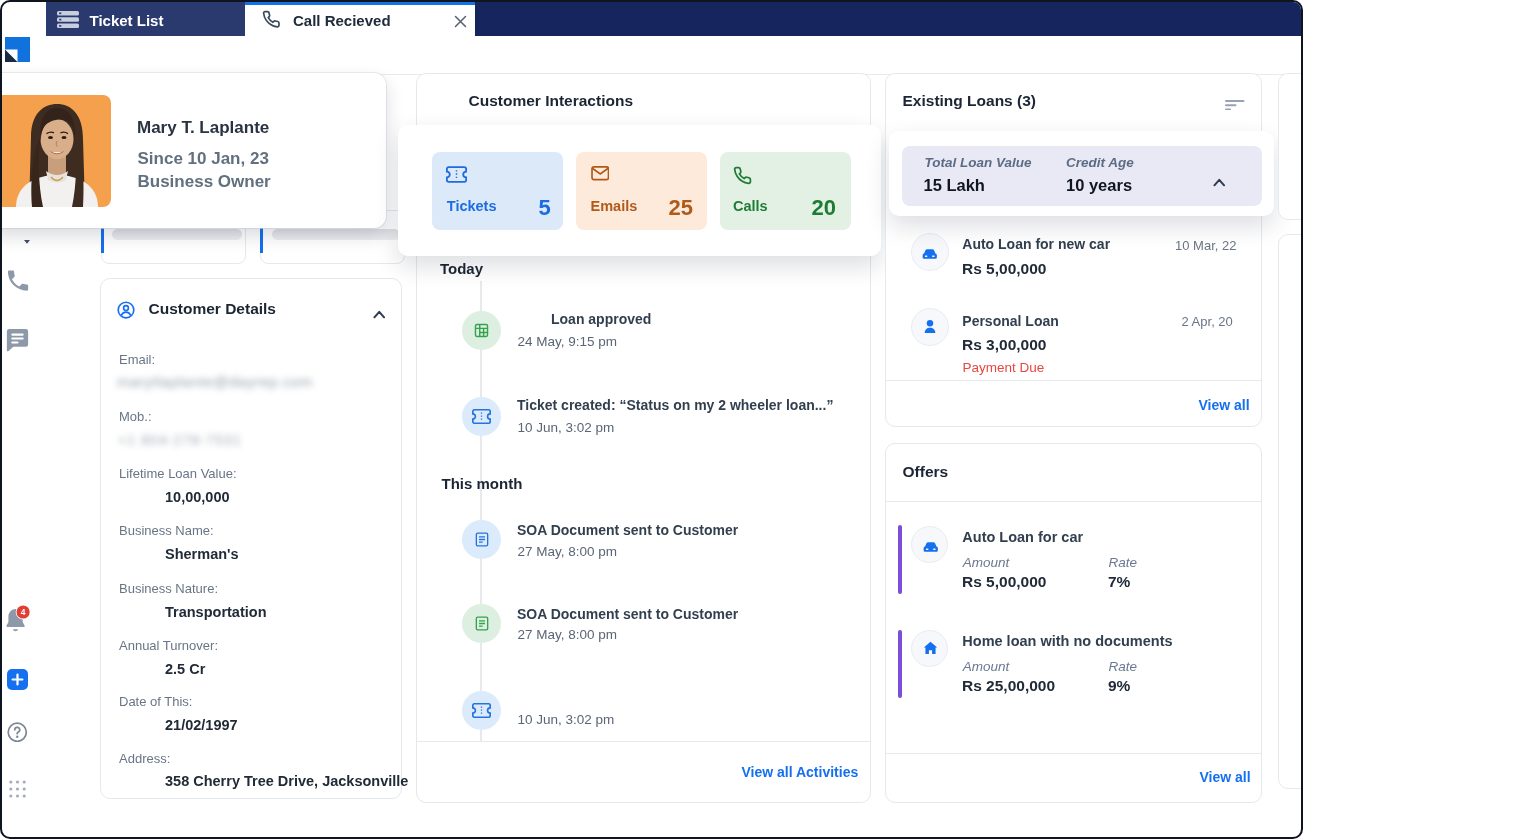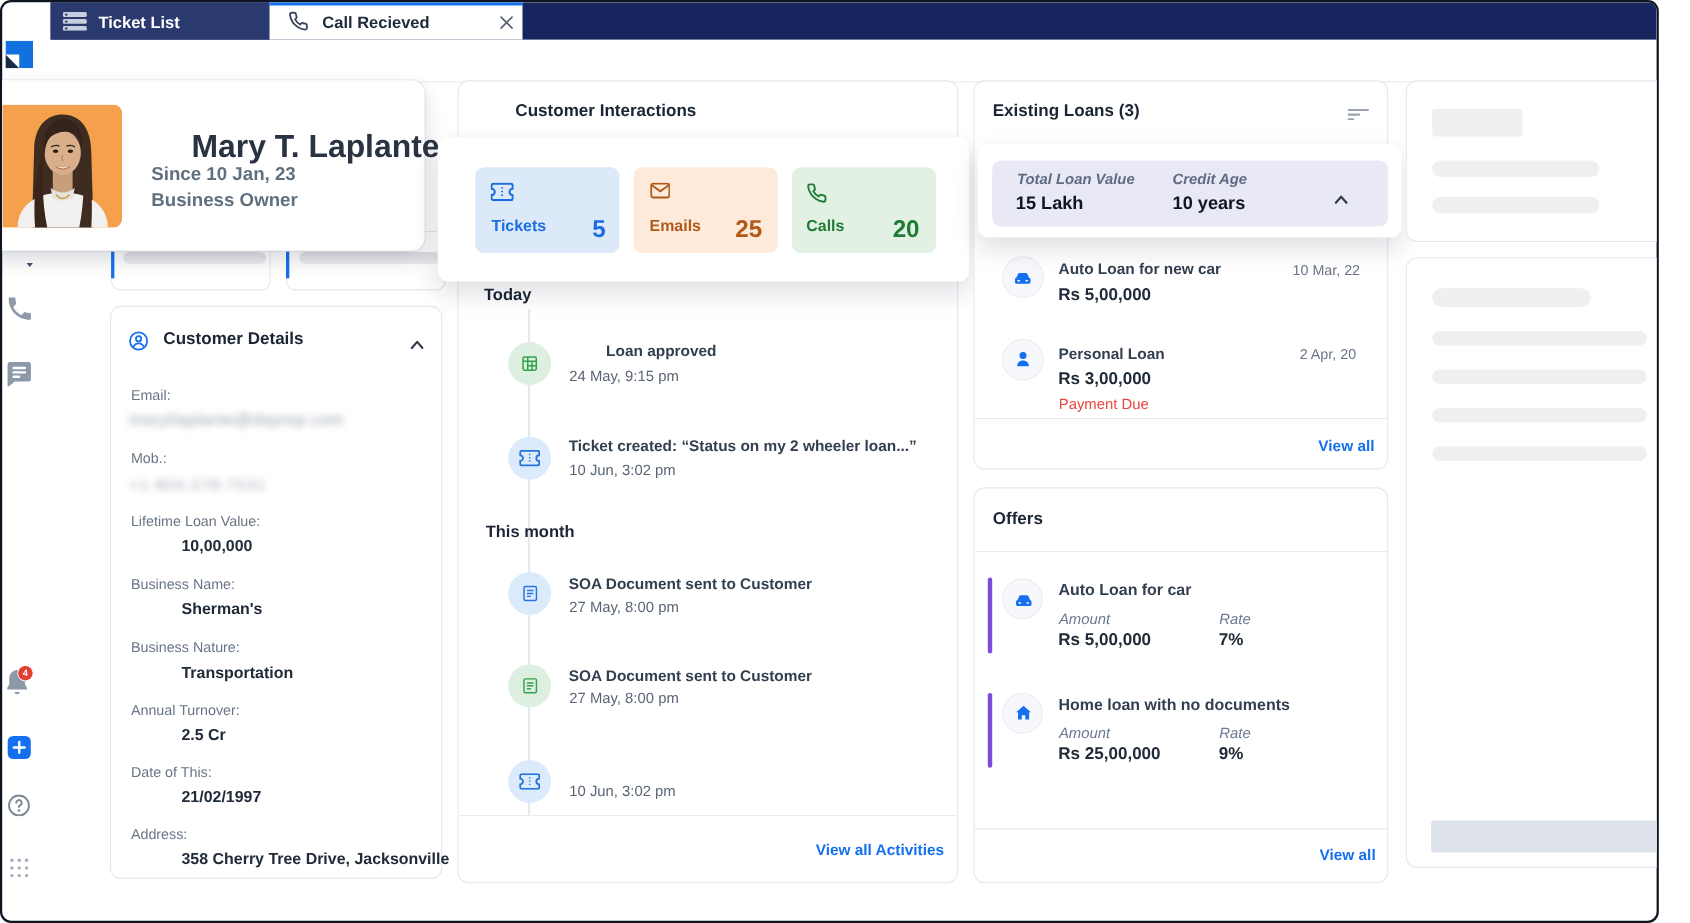--- a/index.html
+++ b/index.html
@@ -1,17 +1,17 @@
 <!DOCTYPE html>
 <html><head>
 <meta charset="utf-8">
 <style>
 * { margin:0; padding:0; box-sizing:border-box; }
 html,body { width:1536px; height:839px; font-family:"Liberation Sans",sans-serif; background:#fff; }
-.frame { position:absolute; left:0; top:0; width:1508px; height:839px; border:2px solid #0e1420; border-radius:10px; overflow:hidden; background:#fff; }
+.frame { position:absolute; left:0; top:0; width:1303px; height:839px; border:2px solid #0e1420; border-radius:10px; overflow:hidden; background:#fff; }
 .abs { position:absolute; }
 .card { position:absolute; background:#fff; border:1px solid #e5e8ee; border-radius:10px; }
 .ctitle { position:absolute; font-size:15.5px; font-weight:bold; color:#1b2534; }
 .lbl { position:absolute; font-size:13px; color:#697586; }
 .val { position:absolute; font-size:14.5px; font-weight:bold; color:#212b38;margin-left:45px; }
 .link { position:absolute; font-size:14px; font-weight:bold; color:#1570ef; }
 .it { position:absolute; font-style:italic; font-weight:bold; color:#5d6c85; font-size:13.5px; }
 .ttitle { position:absolute; font-size:14px; font-weight:bold; color:#323f4f; }
 .tdate { position:absolute; font-size:13.5px; color:#5a6575; }
 .rs { position:absolute; font-size:15.5px; font-weight:bold; color:#212b38; }
@@ -129,21 +129,21 @@
       <path d="M44.5 38.6 q4 -2.4 7.5 -.8" stroke="#2c1d13" stroke-width="1.3" fill="none"></path>
       <path d="M58.5 37.8 q4 -1.6 7.5 .8" stroke="#2c1d13" stroke-width="1.3" fill="none"></path>
       <path d="M55 46 q-1.6 4 .4 5.4" stroke="#b98c63" stroke-width="1.2" fill="none"></path>
       <path d="M48.5 56.5 q6.5 4.4 13 0 q-6 1.7 -13 0z" fill="#fff"></path>
       <path d="M48.5 56.5 q6.5 4.6 13 0" stroke="#a96e4d" stroke-width="1" fill="none"></path>
       <path d="M49 82 q6 7 12 0" stroke="#c8a24e" stroke-width="1.3" fill="none"></path>
       <path d="M72.5 40 C80 54 83 82 81 112 L70 112 C75 88 75 62 72.5 40 Z" fill="#3f2c21"></path>
       <path d="M38.5 42 C31 56 28 84 30 112 L41 112 C36 88 36 62 38.5 42 Z" fill="#372619"></path>
     </svg>
   </div>
-  <div class="abs" style="left:135px;top:116px;font-size:29px;font-weight:bold;color:#2a3342;margin-left:37px;">Mary T. Laplante</div>
+  <div class="abs" style="left:135px;top:116px;font-size:17px;font-weight:bold;color:#2a3342;">Mary T. Laplante</div>
   <div class="abs" style="left:135.5px;top:147px;font-size:17px;font-weight:bold;color:#61707f;">Since 10 Jan, 23</div>
   <div class="abs" style="left:135.5px;top:170px;font-size:17px;font-weight:bold;color:#61707f;">Business Owner</div>
   <div class="abs" style="left:21.5px;top:227.5px;">
     <svg width="6" height="4" viewBox="0 0 6 4">
         <path d="M0 0 h6 l-3 3.7 z" fill="#3d4d68"></path>
       </svg>
   </div>
 
   <div class="card" style="left:98px;top:276px;width:302px;height:521px;"></div>
   <div class="abs" style="left:114.5px;top:298.5px;">

